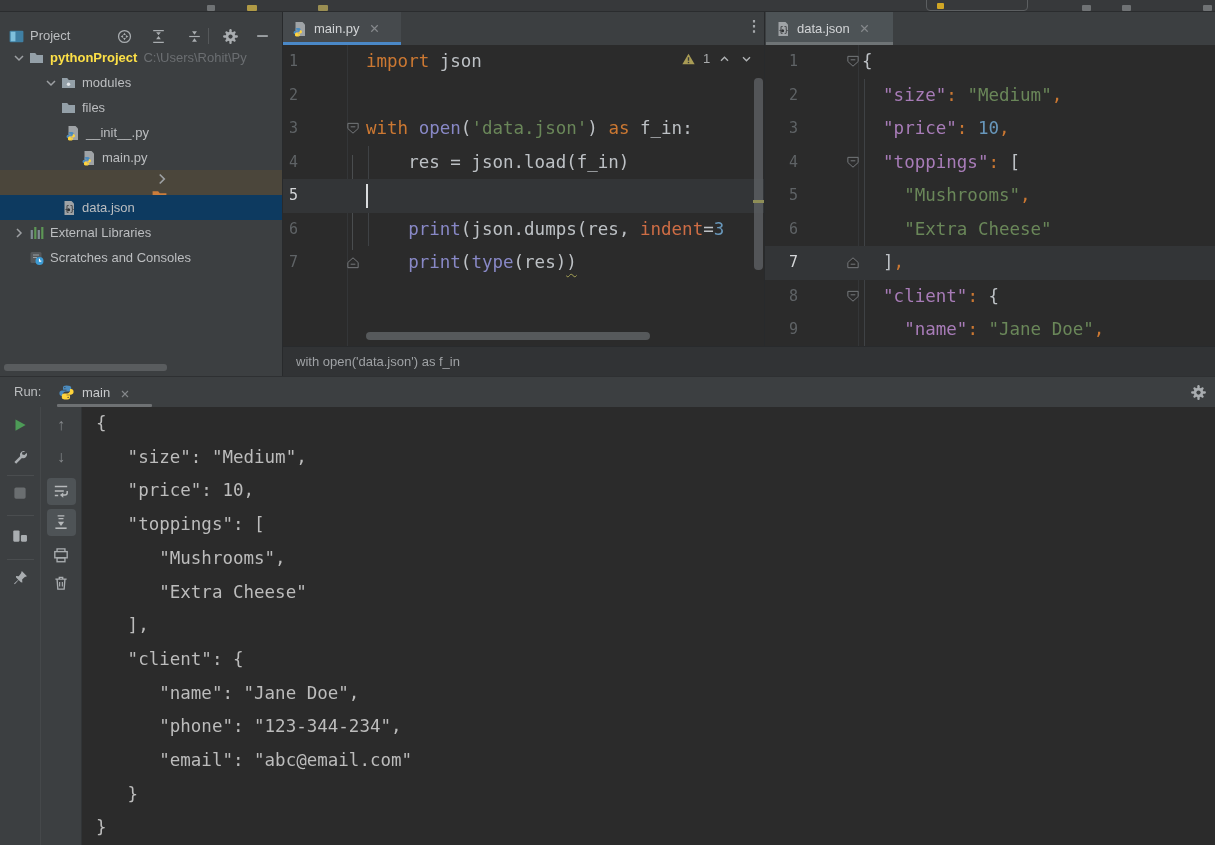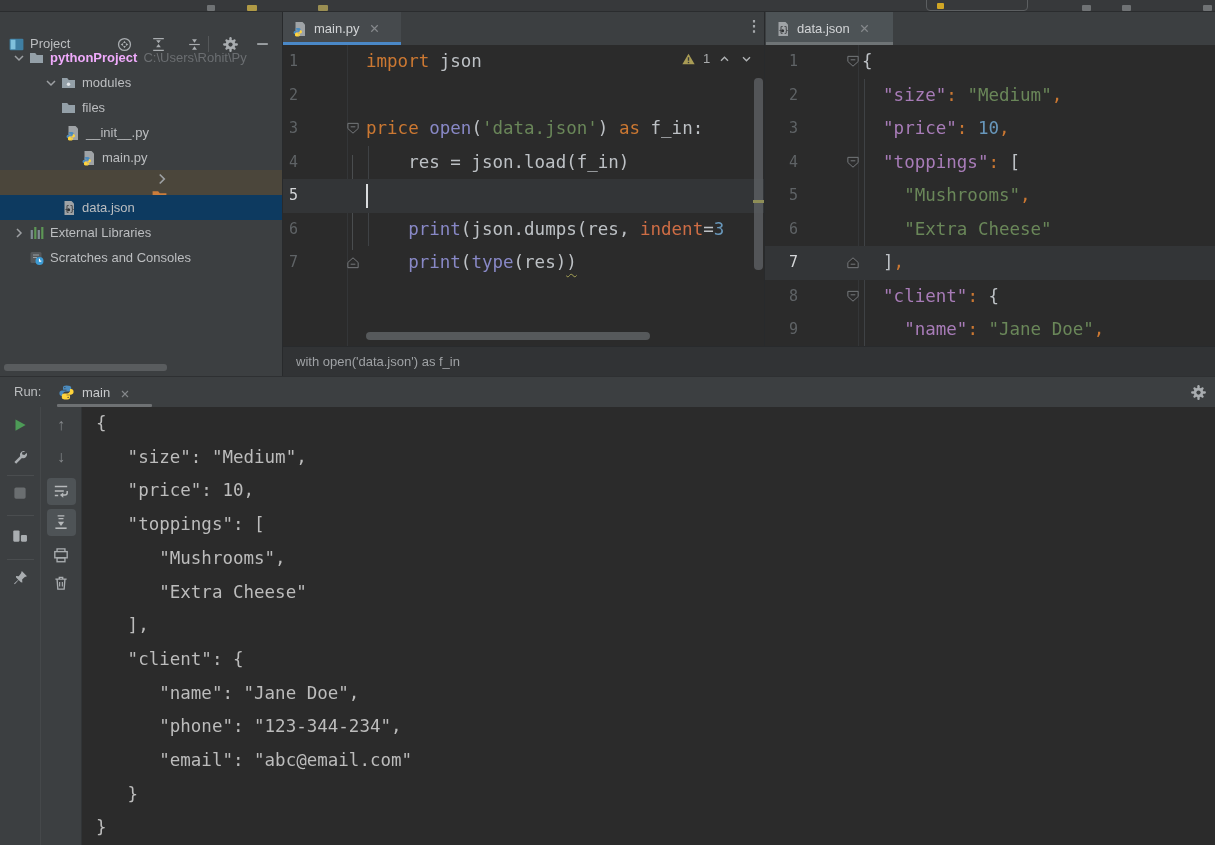--- a/index.html
+++ b/index.html
@@ -8,32 +8,32 @@
   #app *{box-sizing:border-box;}
 
   
   #topstrip{position:absolute;left:0;top:0;width:1215px;height:12px;background:#37393b;border-bottom:1px solid #2a2c2e;}
   .ts-mark{position:absolute;top:5px;height:6px;background:#6f7274;border-radius:1px;}
   #runconfig-box{position:absolute;left:926px;top:-6px;width:102px;height:17px;border:1px solid #5c5f61;border-radius:4px;}
   #runconfig-dot{position:absolute;left:10px;top:8px;width:7px;height:6px;background:#d0a625;border-radius:1px;}
 
   
   #project-panel{position:absolute;left:0;top:12px;width:283px;height:364px;background:#3c3f41;border-right:1px solid #282a2c;overflow:hidden;}
-  #proj-header{position:absolute;left:0;top:16px;width:100%;height:33px;text-align:right;}
+  #proj-header{position:absolute;left:0;top:8px;width:100%;height:33px;text-align:right;}
   #proj-title{position:absolute;left:30px;top:8px;font-size:13px;color:#bcbec0;}
   .ph-icon{position:absolute;top:8px;width:17px;height:17px;}
   .ph-sep{position:absolute;left:208px;top:8px;width:1px;height:16px;background:#55585a;}
   #tree{position:absolute;left:0;top:33px;width:100%;}
   .trow{position:relative;height:25px;display:flex;align-items:center;font-size:13px;color:#bcbec0;white-space:nowrap;cursor:default;}
   .trow.sel{background:#0d3a60;}
   .trow.hl{background:#4b463b;}
   .chev{width:18px;height:16px;flex:0 0 18px;}
   .ticon{width:17px;height:16px;flex:0 0 17px;margin-right:5px;}
   .tlabel{margin-right:6px;}
-  .tlabel.bold{font-weight:bold;color:#f0abfc;}
+  .tlabel.bold{font-weight:bold;color:#fde047;}
   .tpath{color:#6b6e71;}
   #proj-hscroll{position:absolute;left:4px;top:352px;width:163px;height:7px;background:#595c5e;border-radius:3px;}
 
   
   .pane{position:absolute;top:12px;height:334px;background:#2b2b2b;overflow:hidden;}
   #pane-main{left:283px;width:482px;border-right:1px solid #282a2c;}
   #pane-json{left:765px;width:450px;}
   .tabbar{position:absolute;left:0;top:0;width:100%;height:33px;background:#3c3f41;}
   .tab{position:absolute;top:0;height:33px;display:flex;align-items:center;padding:0 8px;font-size:13px;color:#d2d4d6;}
   .tab .ticon{margin-right:6px;}
@@ -282,21 +282,21 @@
         <div class="cl">
           <span class="num">2</span>
           <pre class="code"></pre>
         </div>
         <div class="cl">
           <span class="num">3</span>
           <span class="fold"><svg viewBox="0 0 16 16" width="100%" height="100%">
               <path d="M2.5 2.5h11V8L8 13 2.5 8z" fill="#2b2b2b" stroke="#7b7e81"></path>
               <path d="M5.5 6.2h5" stroke="#7b7e81"></path>
             </svg></span>
-          <pre class="code"><span class="tok-kw">price</span><span class="tok-txt"> </span><span class="tok-fn">open</span><span class="tok-txt">(</span><span class="tok-str">'data.json'</span><span class="tok-txt">) </span><span class="tok-kw">as</span><span class="tok-txt"> f_in:</span></pre>
+          <pre class="code"><span class="tok-kw">with</span><span class="tok-txt"> </span><span class="tok-fn">open</span><span class="tok-txt">(</span><span class="tok-str">'data.json'</span><span class="tok-txt">) </span><span class="tok-kw">as</span><span class="tok-txt"> f_in:</span></pre>
         </div>
         <div class="cl">
           <span class="num">4</span>
           <pre class="code"><span class="tok-txt">    res = json.load(f_in)</span></pre>
         </div>
         <div class="cl cur">
           <span class="num">5</span>
           <pre class="code"></pre>
           <span class="cursorbar"></span>
         </div>

